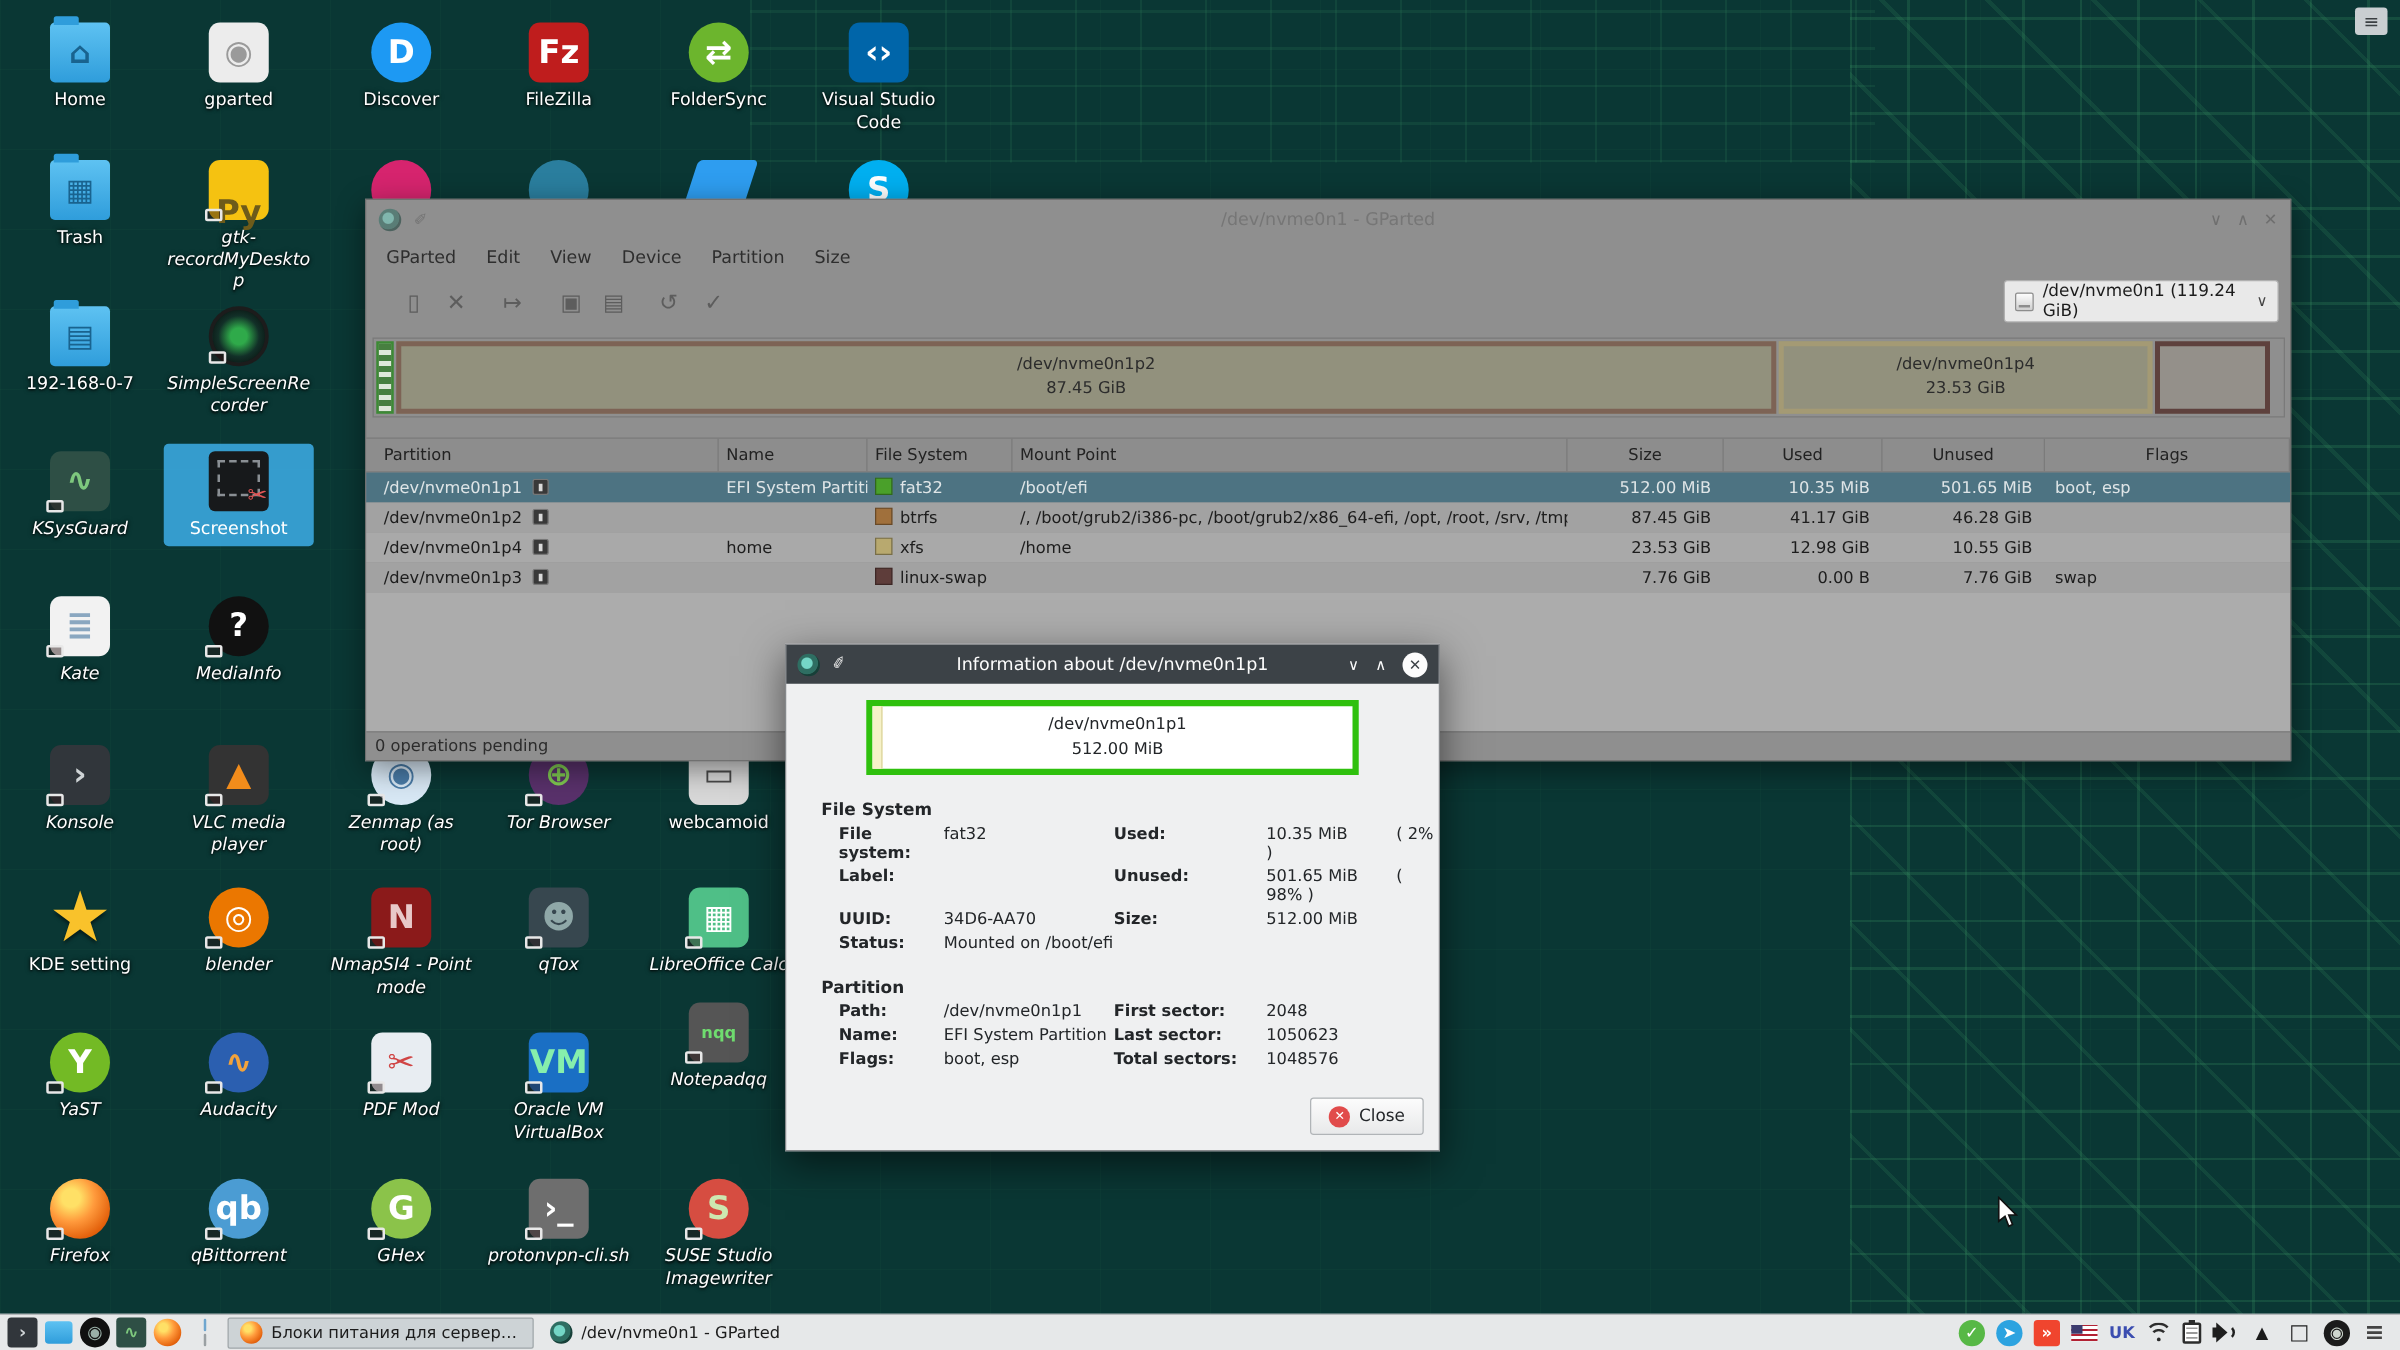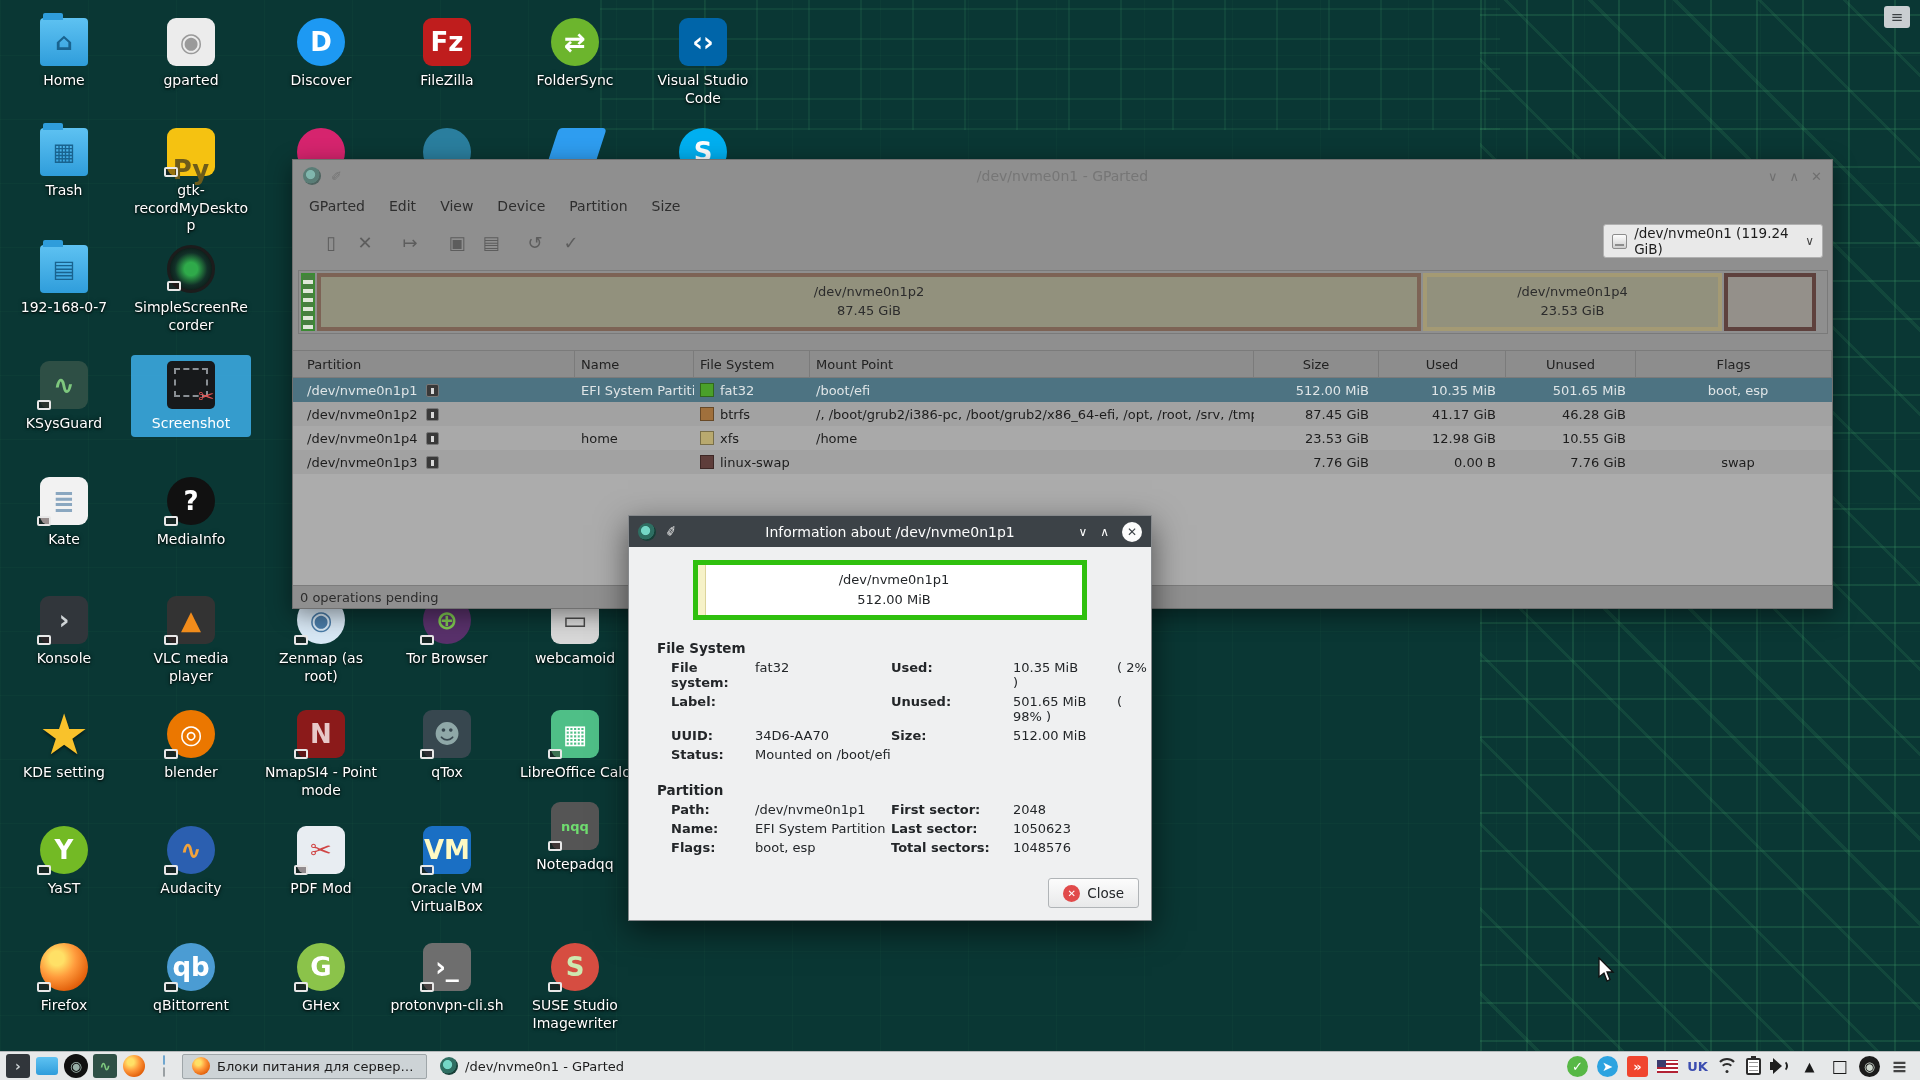--- a/index.html
+++ b/index.html
@@ -46,21 +46,21 @@
   .dicon .ic.lens { border-radius:50%; border:3px solid #1c1c1c;
     background:radial-gradient(circle, #2faa4a 0 22%, #123028 55%, #050505 100%); }
   .dicon .ic.monitor { background:#17191b; border-radius:5px; }
   .dicon .ic.monitor::before { content:""; position:absolute; inset:7px 7px 12px 7px; border:2px dashed #8a8f94; }
   .dicon .ic.monitor span { position:absolute; right:1px; bottom:2px; font-size:19px; color:#e25555; }
   .dicon .ic.skew { transform:skewX(-18deg); border-radius:4px; }
   .emblem { position:absolute; left:-3px; bottom:-1px; width:14px; height:10px;
             border:2px solid #e8e8e8; background:rgba(40,20,20,.45); border-radius:2px; }
   .dlabel { margin-top:6px; font-size:14px; color:#fff; text-align:center; line-height:1.25;
             max-width:116px; text-shadow:0 1px 2px rgba(0,0,0,.95), 0 0 4px rgba(0,0,0,.7); word-wrap:break-word; }
-  .dlabel.italic { }
+  .dlabel.italic { font-style:italic; }
   .dicon.selected .dlabel { text-shadow:none; }
 
   
   .toolbox { position:absolute; top:6px; right:10px; width:26px; height:22px; background:#c9ced1;
              border-radius:3px; display:flex; align-items:center; justify-content:center;
              font-size:15px; color:#3a3f42; z-index:2; }
 
   
   .gwin { position:absolute; left:292px; top:159px; width:1541px; height:450px; background:#8f8f8f;
           border:1px solid #707070; z-index:5; box-shadow:0 6px 22px rgba(0,0,0,.45); }
@@ -95,21 +95,21 @@
   
   .ptable { position:absolute; left:0; top:190px; width:1539px; }
   .prow, .phead { display:flex; height:24px; }
   .phead { height:28px; background:#8d8d8d; border-top:1px solid #7b7b7b; border-bottom:1px solid #7b7b7b; }
   .phead .cell { font-size:13px; color:#222; border-right:1px solid #7b7b7b; display:flex; align-items:center; }
   .cell { overflow:hidden; white-space:nowrap; flex-shrink:0; }
   .c-partition { width:282px; padding-left:14px; }
   .c-name { width:119px; padding-left:6px; }
   .c-fs { width:116px; padding-left:6px; }
   .c-mount { width:444px; padding-left:6px; }
-  .c-size { width:125px; } .c-used { width:127px; } .c-unused { width:130px; } .c-flags { width:196px; padding-left:8px;text-align:center; }
+  .c-size { width:125px; } .c-used { width:127px; } .c-unused { width:130px; } .c-flags { width:196px; padding-left:8px; }
   .phead .c-size, .phead .c-used, .phead .c-unused, .phead .c-flags { justify-content:center; padding-left:0; }
   .prow { font-size:13px; color:#1d1d1d; align-items:center; }
   .prow:nth-child(odd) { background:#a2a2a2; }
   .prow:nth-child(even) { background:#a9a9a9; }
   .prow.selected { background:#4d7382; color:#dfe5e7; }
   .num { justify-content:flex-end; display:flex; padding-right:10px; }
   .fs-swatch { display:inline-block; width:14px; height:14px; margin-right:6px; vertical-align:-2px;
                border:1px solid rgba(0,0,0,.35); }
   .lockbox { display:inline-block; width:13px; height:13px; background:#393939; border:1px solid #777;
              border-radius:2px; margin-left:8px; vertical-align:-2px; }
@@ -394,21 +394,21 @@
     </div>
     <div class="dicon" style="left: 261px; top: 820px;">
       <div class="ic square" style="background: rgb(232, 237, 242);">
         <span style="color: rgb(208, 69, 69);">✂</span>
         <span class="emblem"></span>
       </div>
       <div class="dlabel italic">PDF Mod</div>
     </div>
     <div class="dicon" style="left: 387px; top: 820px;">
       <div class="ic square" style="background: rgb(26, 111, 196);">
-        <span style="color: #fef9c3;">VM</span>
+        <span style="color: #86efac;">VM</span>
         <span class="emblem"></span>
       </div>
       <div class="dlabel italic">Oracle VM VirtualBox</div>
     </div>
     <div class="dicon" style="left: 515px; top: 796px;">
       <div class="ic square" style="background: rgb(85, 85, 85);">
         <span style="color: rgb(111, 220, 111); font-size: 13px;">nqq</span>
         <span class="emblem"></span>
       </div>
       <div class="dlabel italic">Notepadqq</div>

